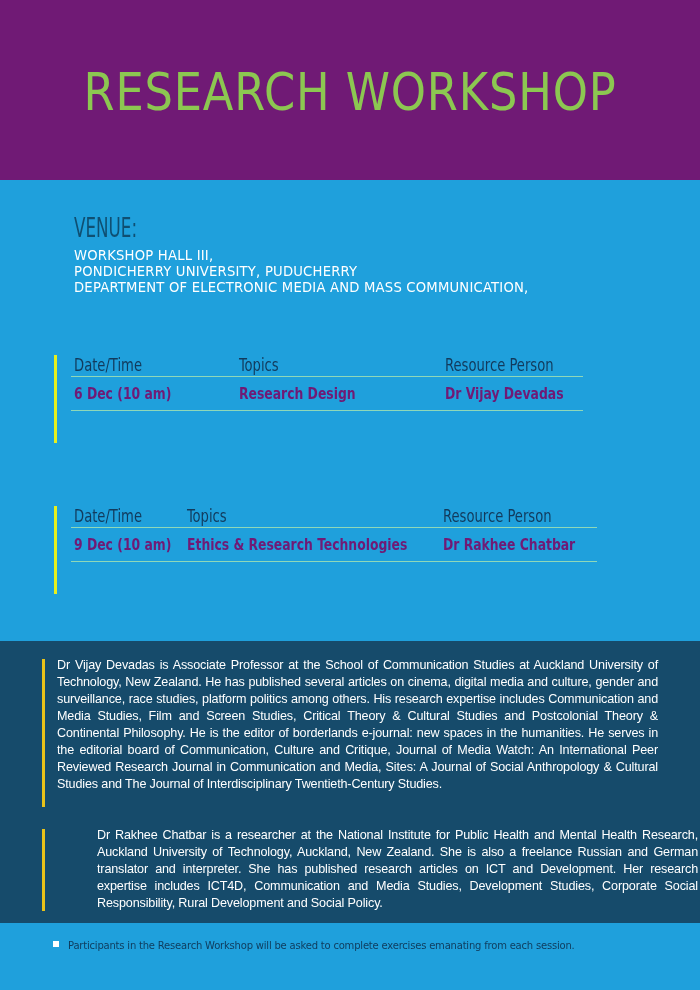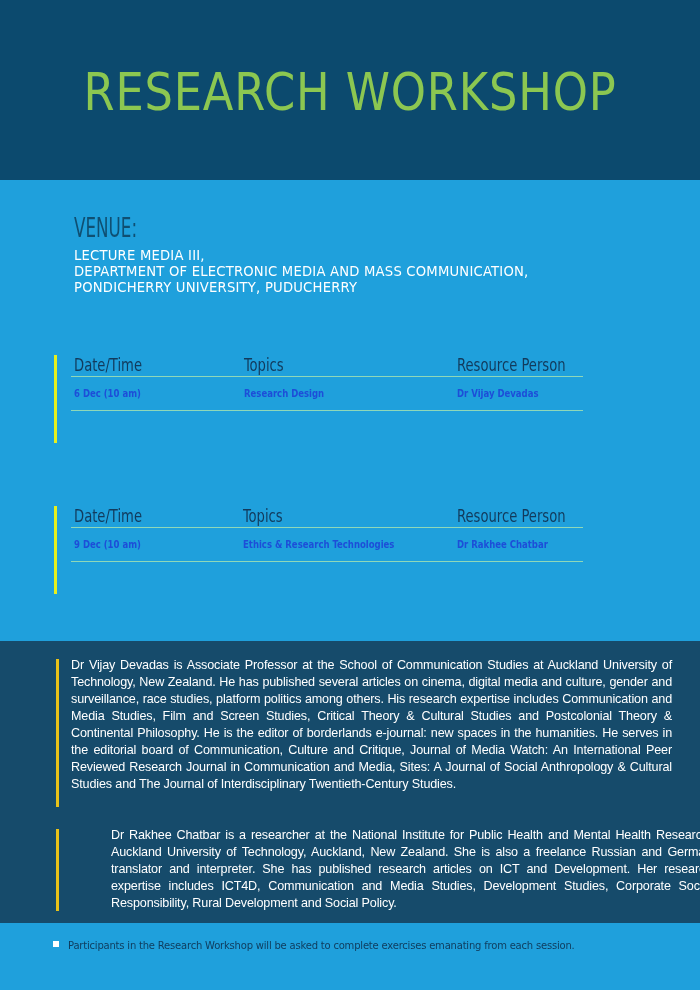--- a/index.html
+++ b/index.html
@@ -2,21 +2,21 @@
 <html><head>
 <meta charset="utf-8">
 <style>
   html, body { margin: 0; padding: 0; }
   body {
     width: 700px; height: 990px; overflow: hidden;
     font-family: "Liberation Sans", sans-serif;
     background: #ffffff;
   }
   .header {
-    height: 180px; background: #0c4a6e; position: relative;
+    height: 180px; background: #701a75; position: relative;
   }
   .title {
     position: absolute; left: 0; right: 0; top: 62px;
     text-align: center;
     color: #8cc751;
     font-family: "DejaVu Sans", sans-serif;
     font-size: 52px; letter-spacing: 1px;
     transform: scaleX(0.86);
     transform-origin: center;
     margin: 0; font-weight: normal;
@@ -53,31 +53,31 @@
   .sched th, .sched td {
     text-align: left; padding: 0; border-bottom: 1px solid #8fd8b8;
     font-family: "DejaVu Sans Condensed", "DejaVu Sans", sans-serif;
     white-space: nowrap;
   }
   .sched th {
     height: 20px; color: #123a5c; font-weight: normal; font-size: 17px;
     vertical-align: bottom; padding-bottom: 1px;
   }
   .sched td {
-    height: 33px; color: #1d4ed8; font-weight: bold; font-size: 11px;
+    height: 33px; color: #701a75; font-weight: bold; font-size: 16px;
   }
   .col1 { width: 173px; padding-left: 3px !important; }
   .col2 { width: 216px; text-decoration: underline; }
   .cond { display: inline-block; transform: scaleX(0.86); transform-origin: left; }
   .dark {
     position: absolute; top: 641px; left: 0; width: 700px; height: 282px;
     background: #164b6b;
   }
   .bio {
-    position: absolute; left: 56px; width: 616px;
+    position: absolute; left: 42px; width: 616px;
   }
   .bio .bar {
     position: absolute; left: 0; top: 2px; width: 3px; background: #e8c21a;
   }
   .bio p {
     margin: 0; margin-left: 15px;
     color: #ffffff; font-size: 12.6px; line-height: 17px;
     text-align: justify;
     font-family: "Liberation Sans", sans-serif;
     letter-spacing: -0.15px;
@@ -104,23 +104,23 @@
 <body>
 
 <div class="header">
   <h1 class="title">RESEARCH WORKSHOP</h1>
 </div>
 
 <div class="blue"></div>
 
 <div class="venue-label">VENUE:</div>
 <div class="venue-lines">
-  <div>LECTURE MEDIA III,</div>
+  <div>WORKSHOP HALL III,</div>
+  <div>PONDICHERRY UNIVERSITY, PUDUCHERRY</div>
   <div>DEPARTMENT OF ELECTRONIC MEDIA AND MASS COMMUNICATION,</div>
-  <div>PONDICHERRY UNIVERSITY, PUDUCHERRY</div>
 </div>
 
 <div class="sched" style="top:355px; height:92px;">
   <div class="bar" style="height:88px;"></div>
   <table style="top:0;">
     <thead>
       <tr>
         <th class="col1"><span class="cond">Date/Time</span></th>
         <th class="col2"><span class="cond">Topics</span></th>
         <th><span class="cond">Resource Person</span></th>

